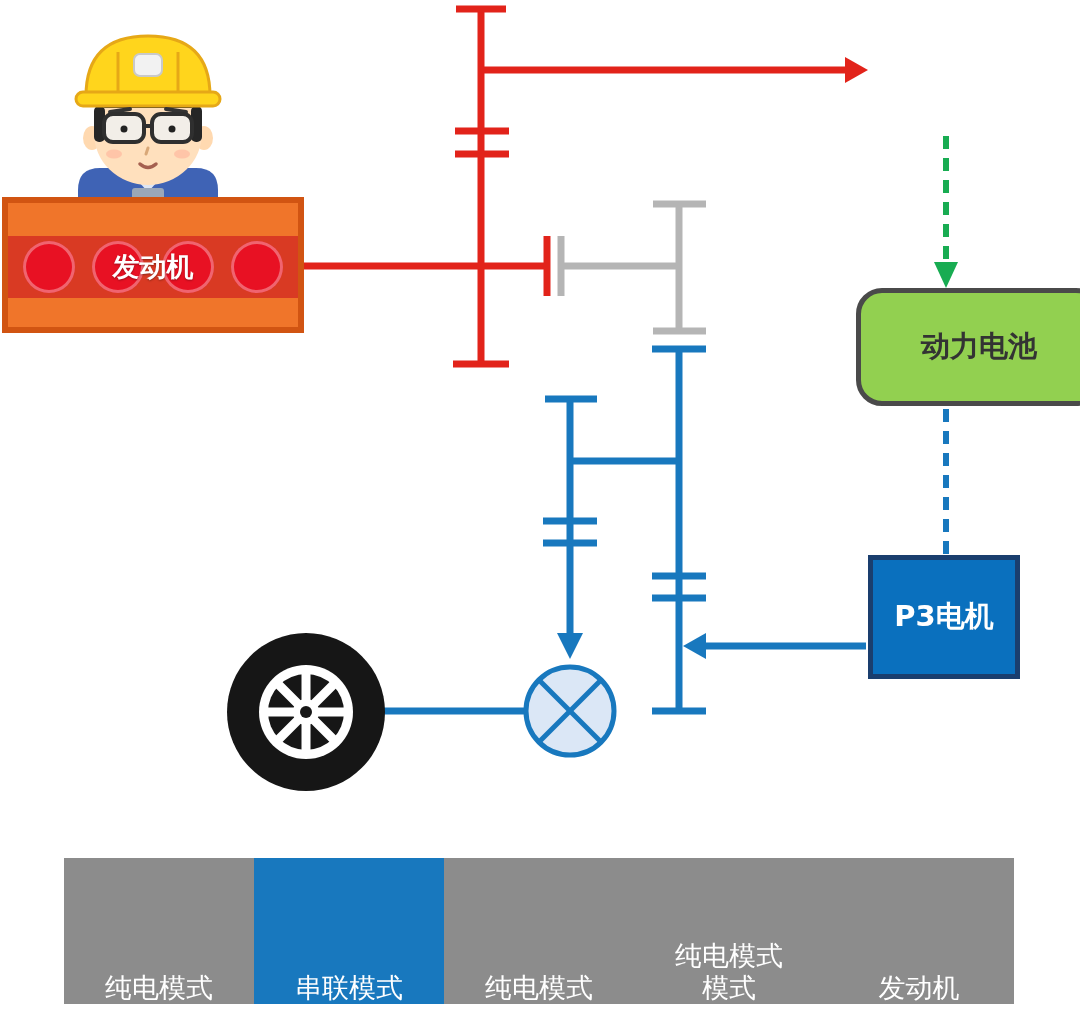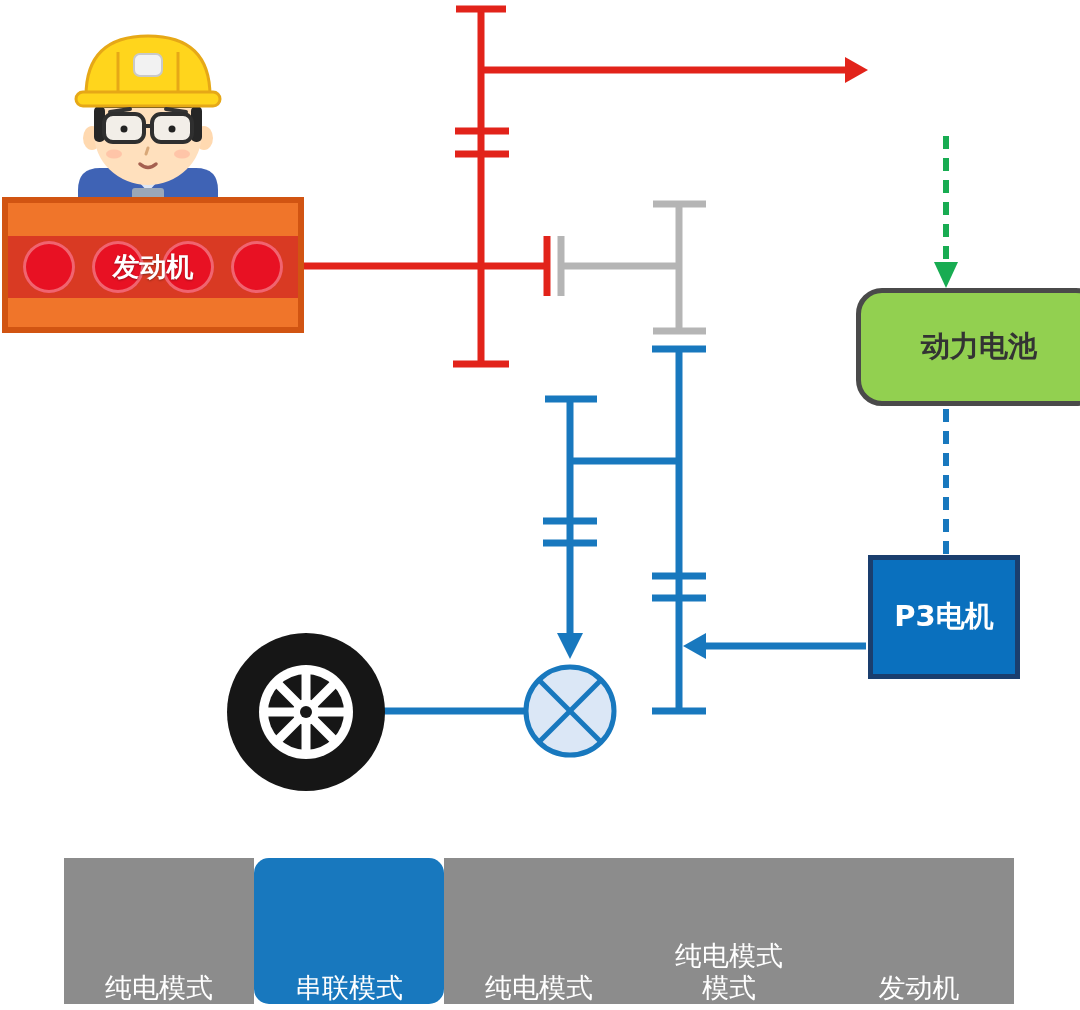--- a/index.html
+++ b/index.html
@@ -39,21 +39,21 @@
       display:flex;align-items:center;justify-content:space-around;padding:0 6px;}
   .cyl{width:52px;height:52px;border-radius:50%;background:var(--engine-circle);
       box-shadow:0 0 0 3px rgba(255,255,255,0.35) inset;}
   .engine-label{position:absolute;left:0;right:0;top:46px;text-align:center;color:#fff;
       font-size:27px;font-weight:bold;text-shadow:0 1px 2px rgba(0,0,0,0.35);z-index:3;}
 
   .modes{position:absolute;left:64px;top:858px;width:950px;height:146px;display:flex;z-index:2;}
   .mode-cell{flex:1 1 0;background:var(--mode-bar-bg);color:#fff;font-weight:normal;font-size:27px;
       display:flex;flex-direction:column;align-items:center;justify-content:flex-end;
       line-height:1.18;text-align:center;cursor:pointer;}
-  .mode-cell.active{background:var(--mode-active-bg);border-radius:15px;}
+  .mode-cell.active{background:var(--mode-active-bg);}
 </style>
 </head>
 <body>
 
 <div class="stage">
 
   <svg class="diagram" width="1080" height="1010" viewBox="0 0 1080 1010">
 
     <g>
       <path d="M 78 206 L 78 190 Q 78 168 100 168 L 196 168 Q 218 168 218 190 L 218 206 Z" fill="#3f63b5"></path>

